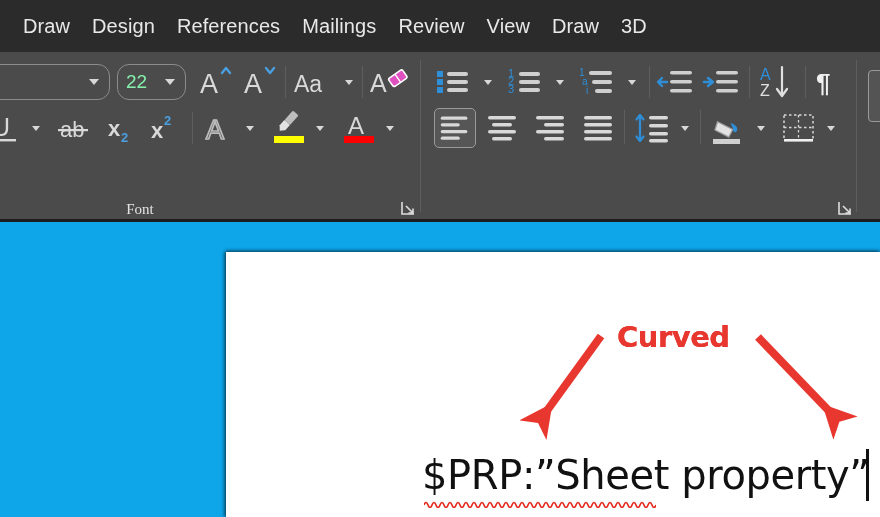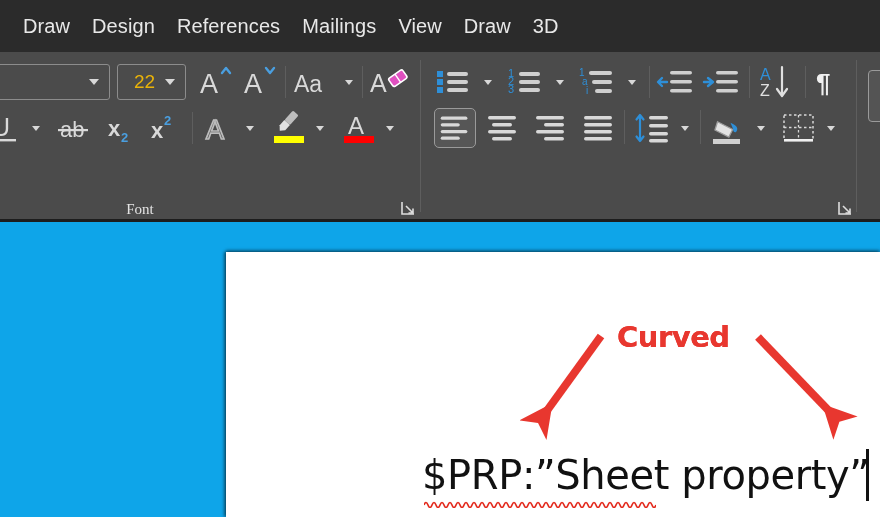--- a/index.html
+++ b/index.html
@@ -72,27 +72,27 @@
   .dialog-launcher {
     position: absolute;
     bottom: 6px;
     width: 16px; height: 16px;
     cursor: default;
   }
   .combo {
     position: absolute;
     box-sizing: border-box;
     border: 1px solid #8c8c8c;
-    border-radius: 3px;
+    border-radius: 12px;
     background: #4b4b4b;
     display: flex;
     align-items: center;
-    color: #eab308;
+    color: #86efac;
     font-size: 19px;
-    padding-left: 16px;
+    padding-left: 8px;
     cursor: text;
   }
   .combo .cval { flex: 1; white-space: nowrap; overflow: hidden; }
   .caret {
     display: inline-block;
     width: 0; height: 0;
     border-left: 5px solid transparent;
     border-right: 5px solid transparent;
     border-top: 6px solid #d8d8d8;
     margin-right: 10px;
@@ -188,20 +188,21 @@
 </head>
 <body>
 
 <div id="app">
 
   <div class="tabbar">
     <div class="tab">Draw</div>
     <div class="tab">Design</div>
     <div class="tab">References</div>
     <div class="tab">Mailings</div>
+    <div class="tab">Review</div>
     <div class="tab">View</div>
     <div class="tab">Draw</div>
     <div class="tab clipped">3D</div>
   </div>
 
   <div class="ribbon">
 
     <div class="combo" style="left:-98px; top:12px; width:208px; height:36px;">
       <span class="cval" title="Font">dy)</span>
       <span class="caret"></span>

